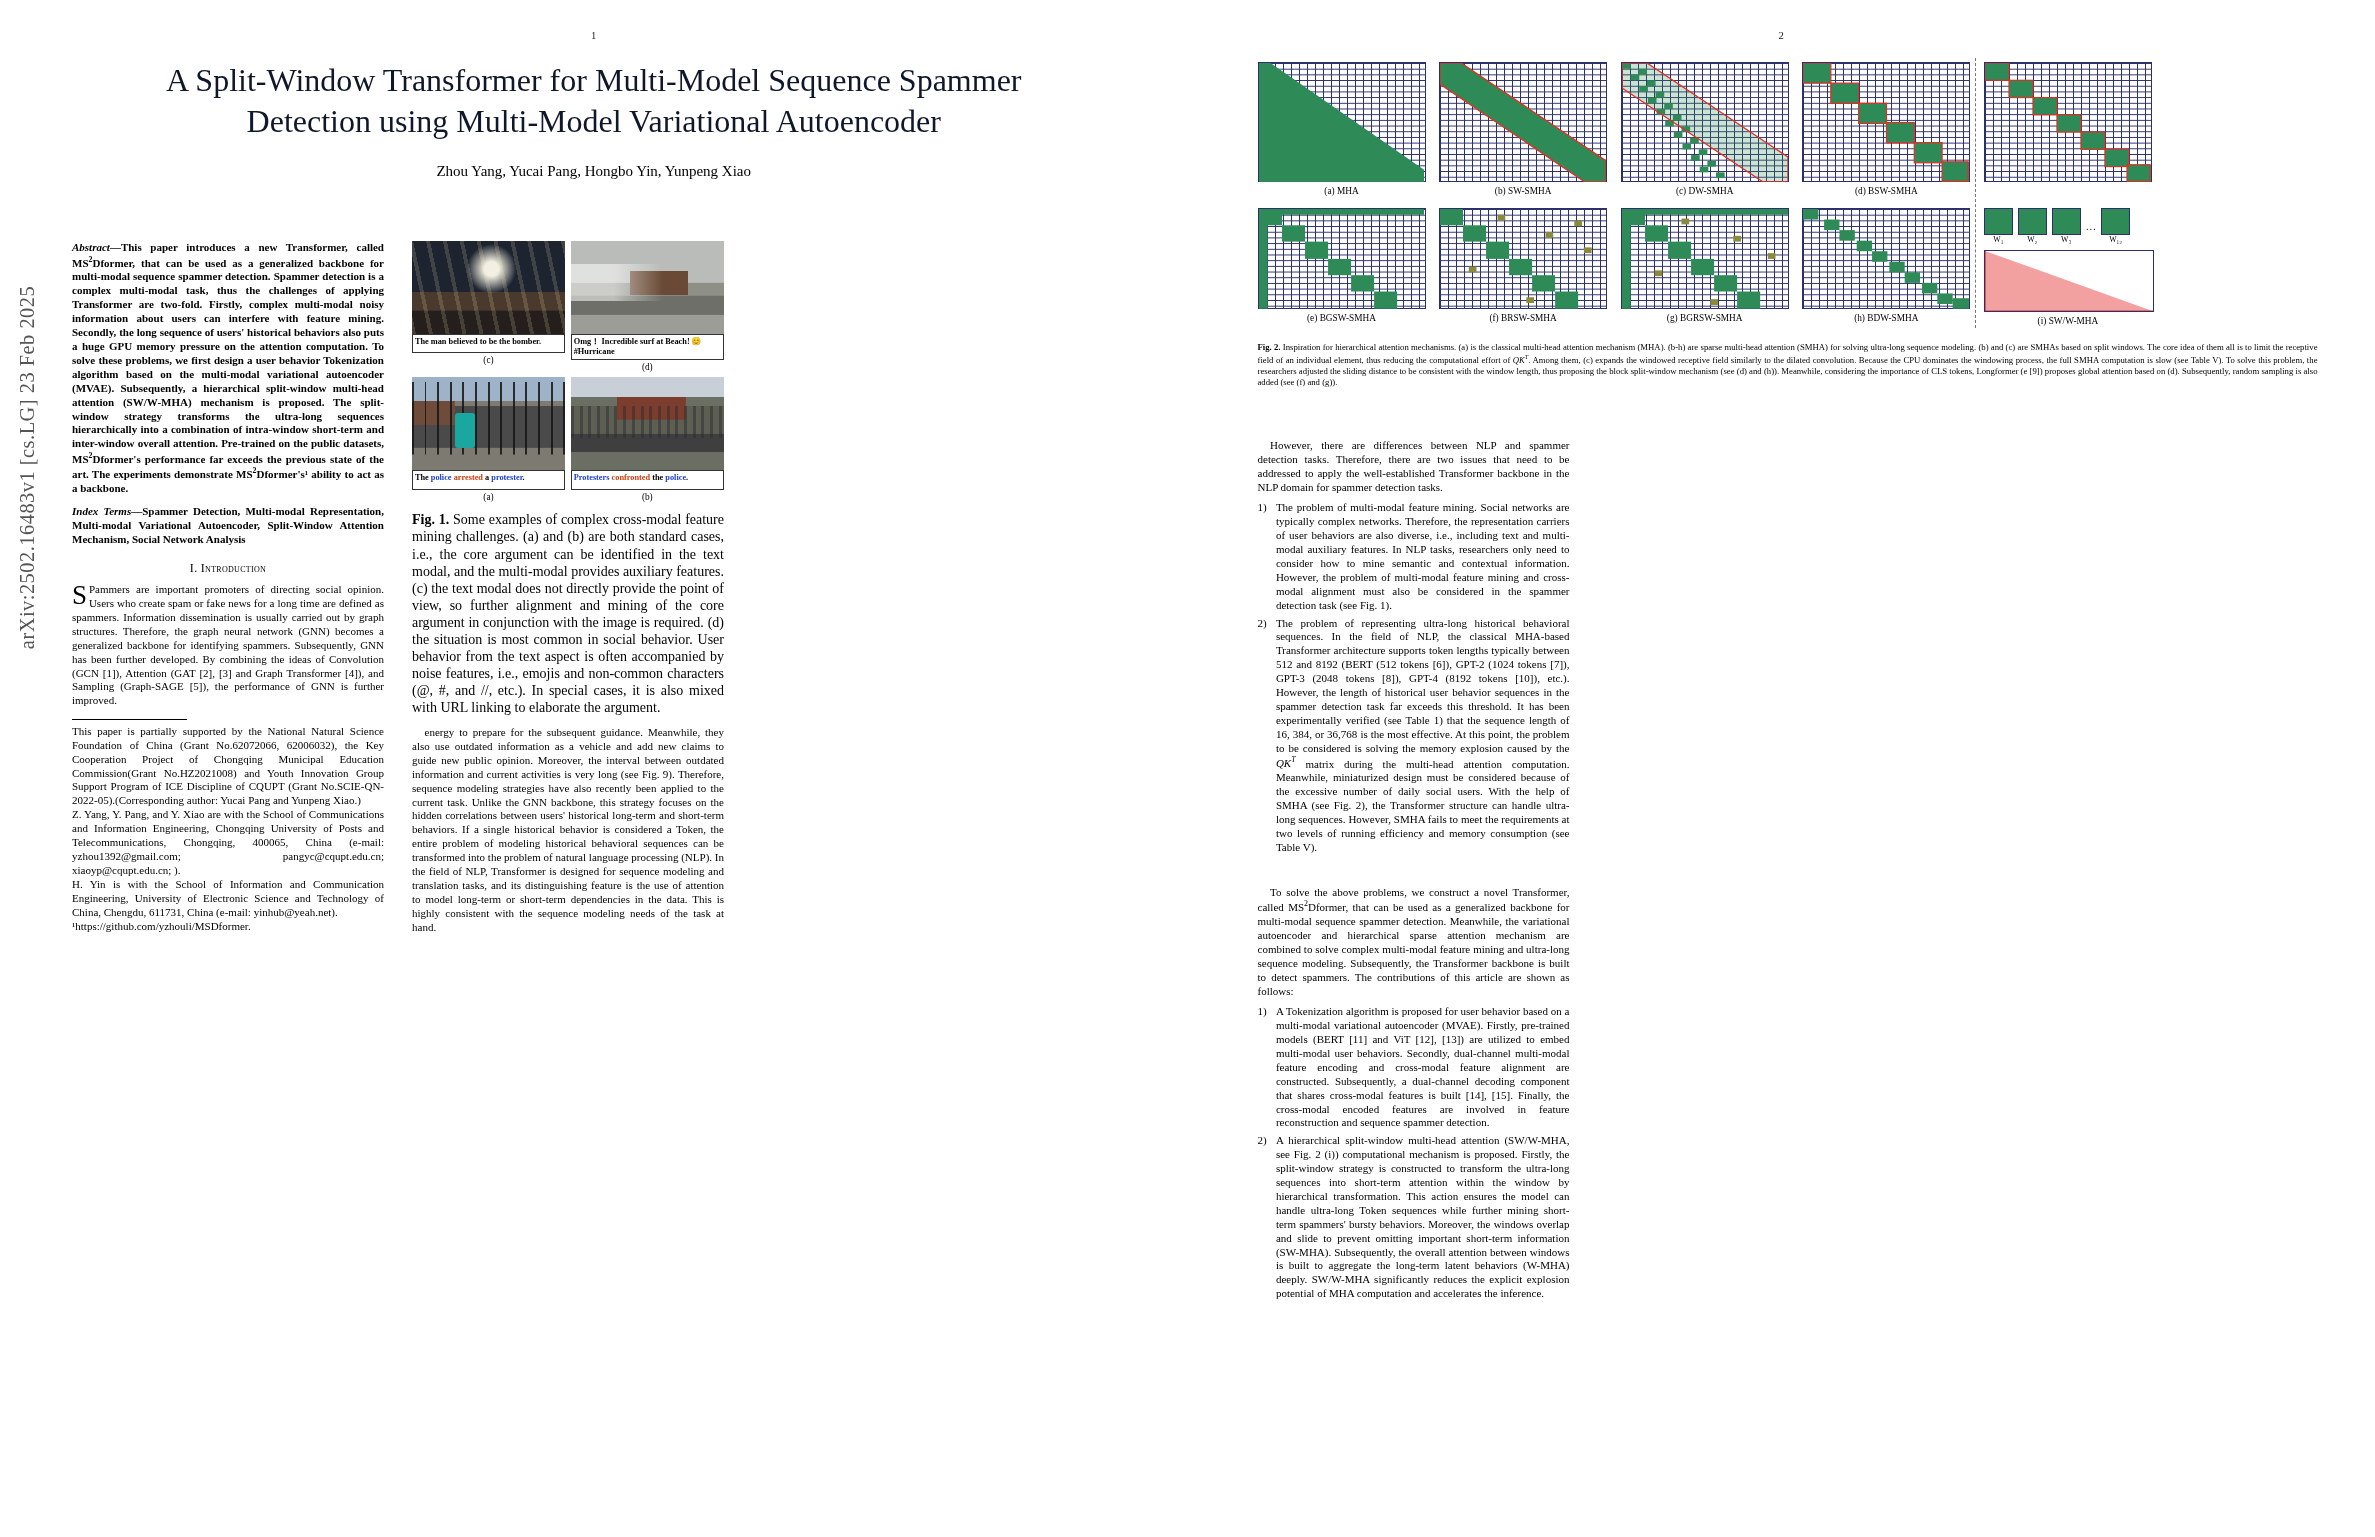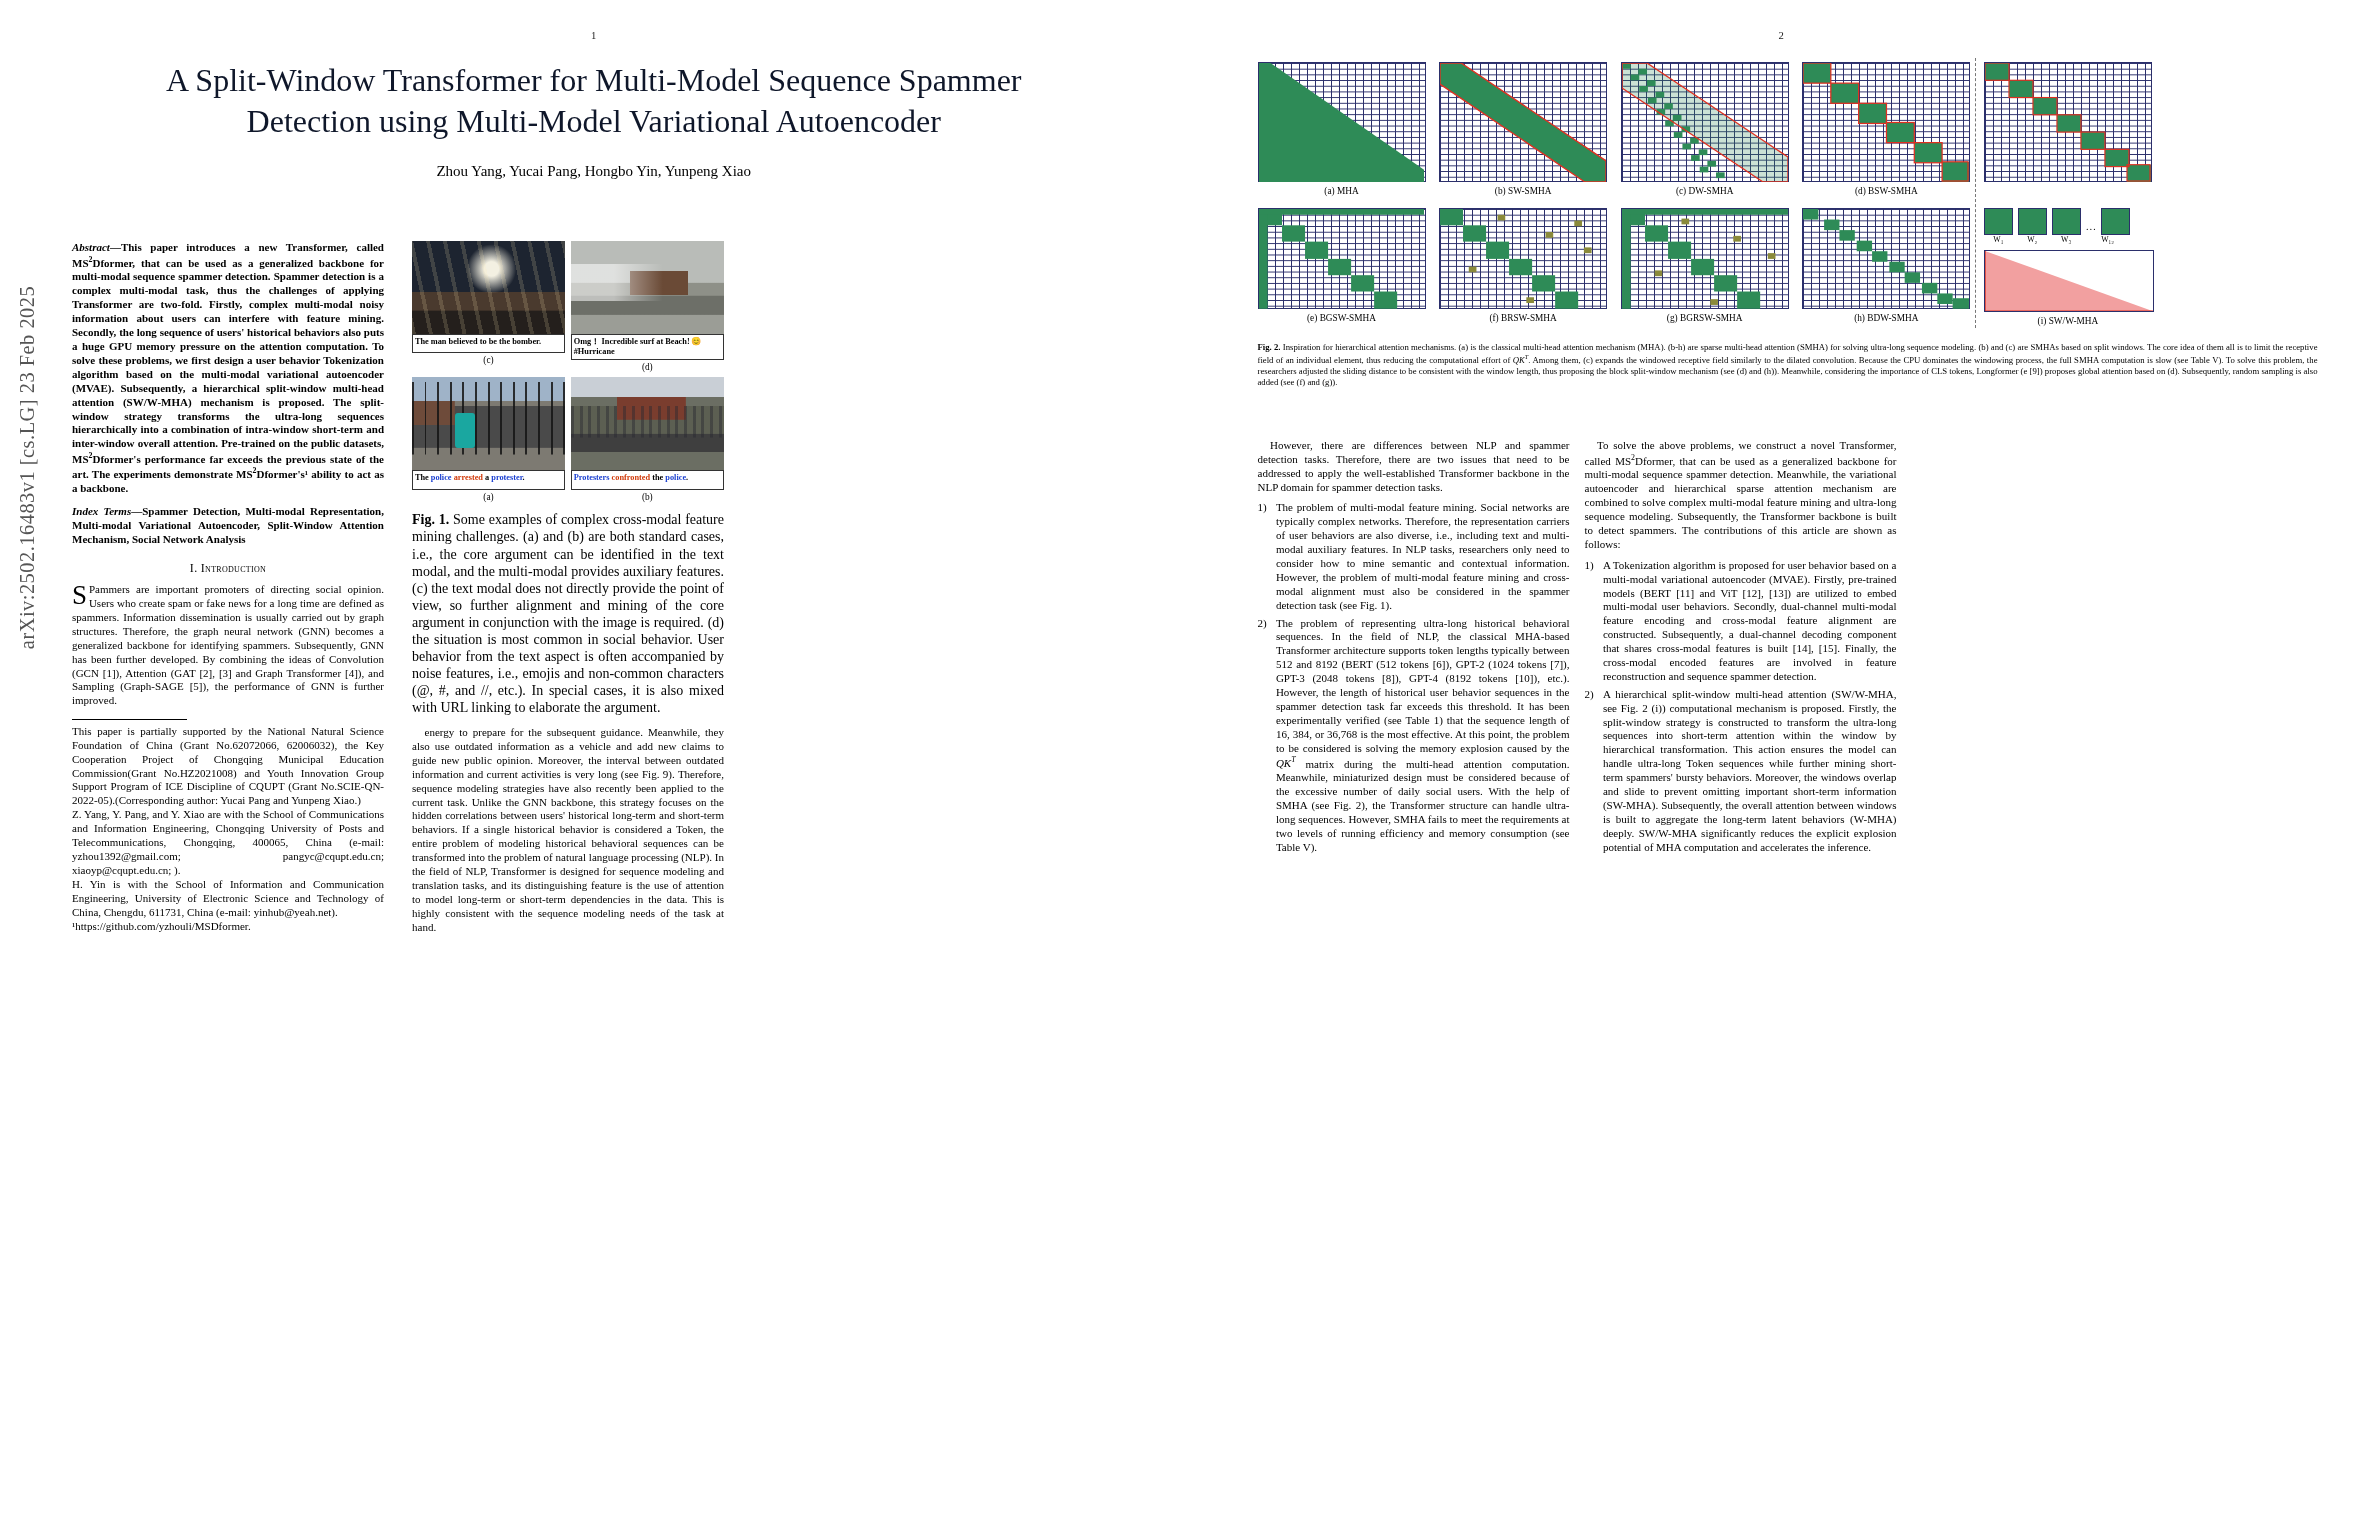--- a/index.html
+++ b/index.html
@@ -84,21 +84,21 @@
   .gcell{width:168px;}
   .gbox{width:168px;height:120px;position:relative;background:#ffffff;
         background-image:
           linear-gradient(to right, #2b2f6b 1px, transparent 1px),
           linear-gradient(to bottom, #2b2f6b 1px, transparent 1px);
         background-size:8px 5.7px;border:1px solid #2b2f6b;box-sizing:border-box;}
   .gbox.small{height:101px;}
   .glab{text-align:center;font-size:9.3px;margin-top:3.9px;}
   .tri{position:absolute;inset:0;}
   .fig2cap{position:absolute;top:342px;left:70px;width:1060px;font-size:8.7px;line-height:1.25;text-align:justify;}
-  .body2{position:absolute;top:439px;left:70px;right:56px;display:flex;gap:15px;}
+  .body2{position:absolute;top:439px;left:70px;right:56px;display:flex;gap:27px;flex-direction:column;}
   .col2{width:312px;}
   .col2 p{margin:0;text-align:justify;font-size:11px;line-height:1.265;color:#000;}
   .col2 p.ind{text-indent:12.6px;}
   ol.numlist{margin:6.8px 0 0 0;padding-left:0;list-style:none;}
   ol.numlist li{position:relative;padding-left:18.4px;text-align:justify;font-size:11px;line-height:1.265;margin-bottom:3.9px;}
   ol.numlist li .mk{position:absolute;left:0;top:0;}
 </style>
 </head>
 <body>
 
@@ -377,21 +377,21 @@
               <div style="width:27px;height:25px;border:1px solid #2b2f6b;background:#2e8b57;"></div>
               <div style="text-align:center;font-size:7.8px;">W₂</div>
             </div>
             <div>
               <div style="width:27px;height:25px;border:1px solid #2b2f6b;background:#2e8b57;"></div>
               <div style="text-align:center;font-size:7.8px;">W₃</div>
             </div>
             <div style="align-self:center;font-size:10.7px;">…</div>
             <div>
               <div style="width:27px;height:25px;border:1px solid #2b2f6b;background:#2e8b57;"></div>
-              <div style="text-align:left;font-size:7.8px;">W₁₂</div>
+              <div style="text-align:center;font-size:7.8px;">W₁₂</div>
             </div>
           </div>
           <div style="margin-top:5.8px;width:168px;height:60px;border:1px solid #2b2f6b;position:relative;background:#fff;">
             <svg class="tri" viewBox="0 0 173 62" preserveAspectRatio="none">
               <polygon points="0,0 0,62 173,62" fill="#f2a0a0"></polygon>
               <polyline points="0,0 0,62 173,62" fill="none" stroke="#e03020" stroke-width="1.4"></polyline>
             </svg>
           </div>
           <div class="glab">(i) SW/W-MHA</div>
         </div>

